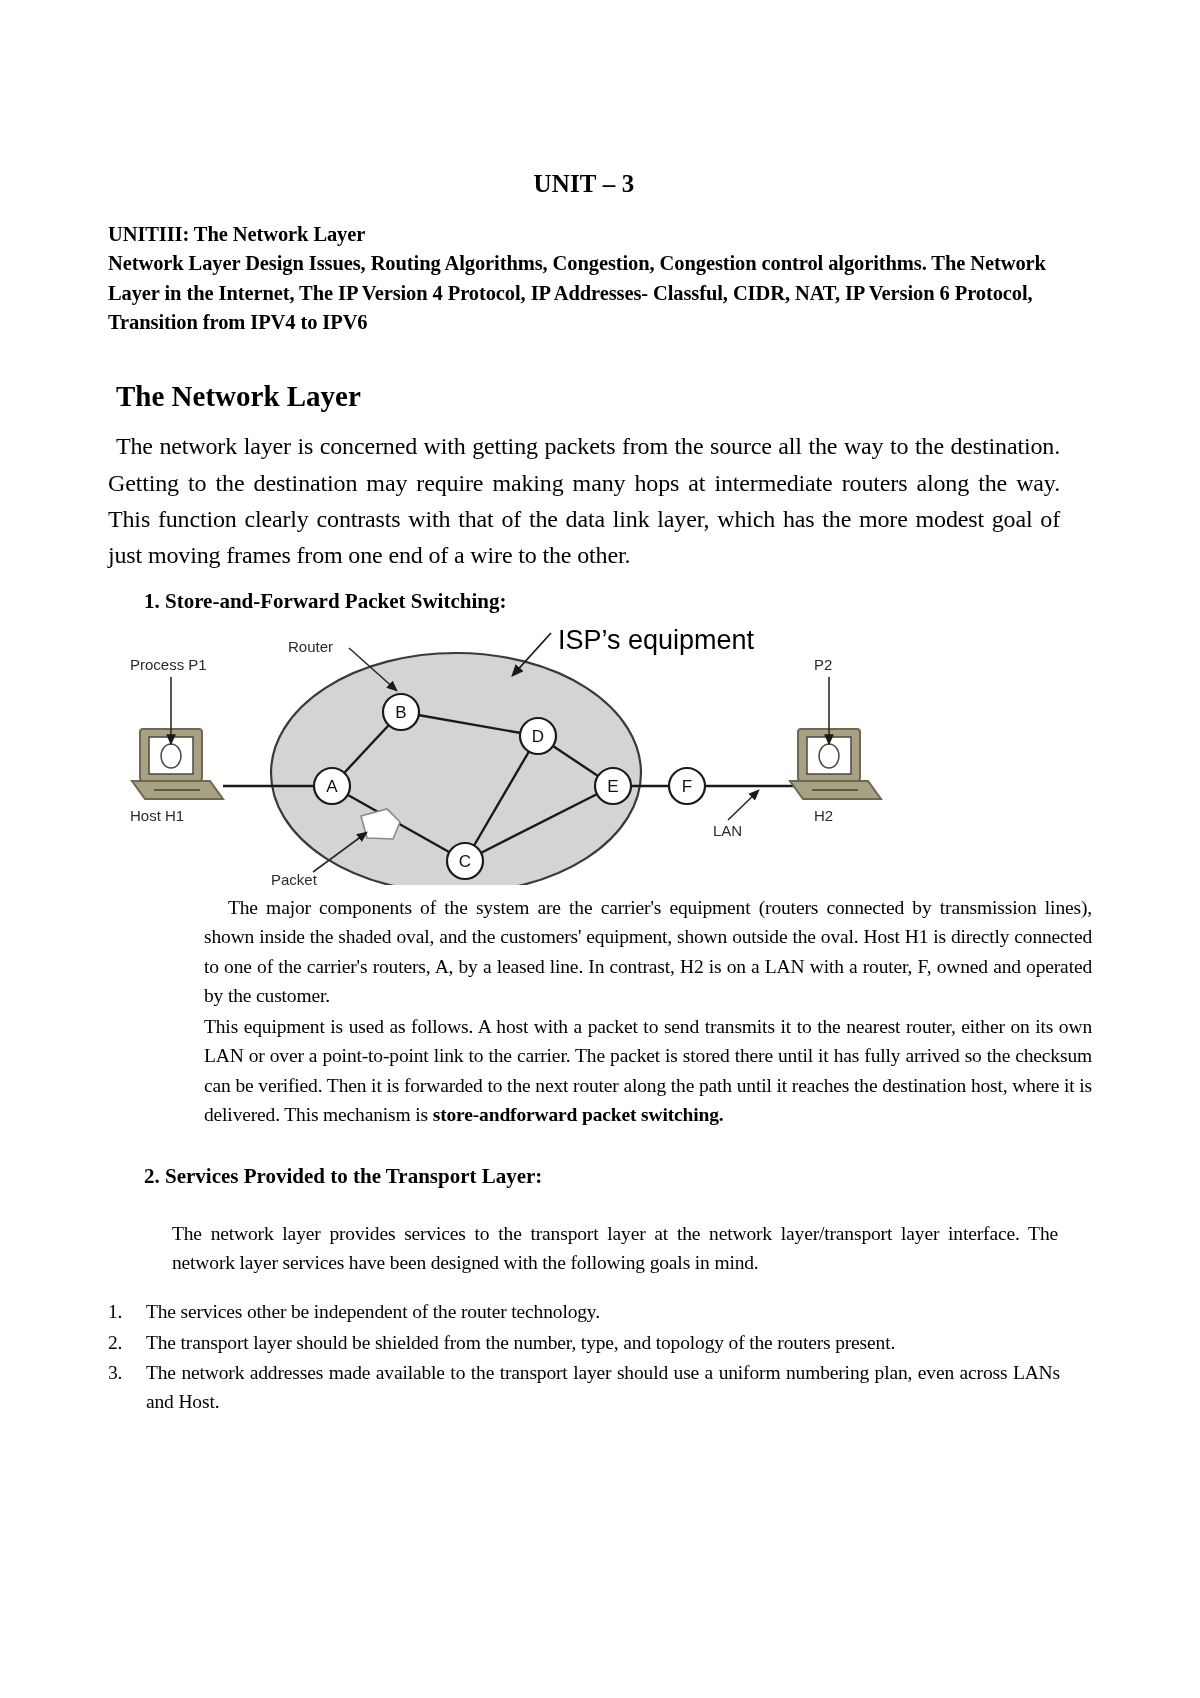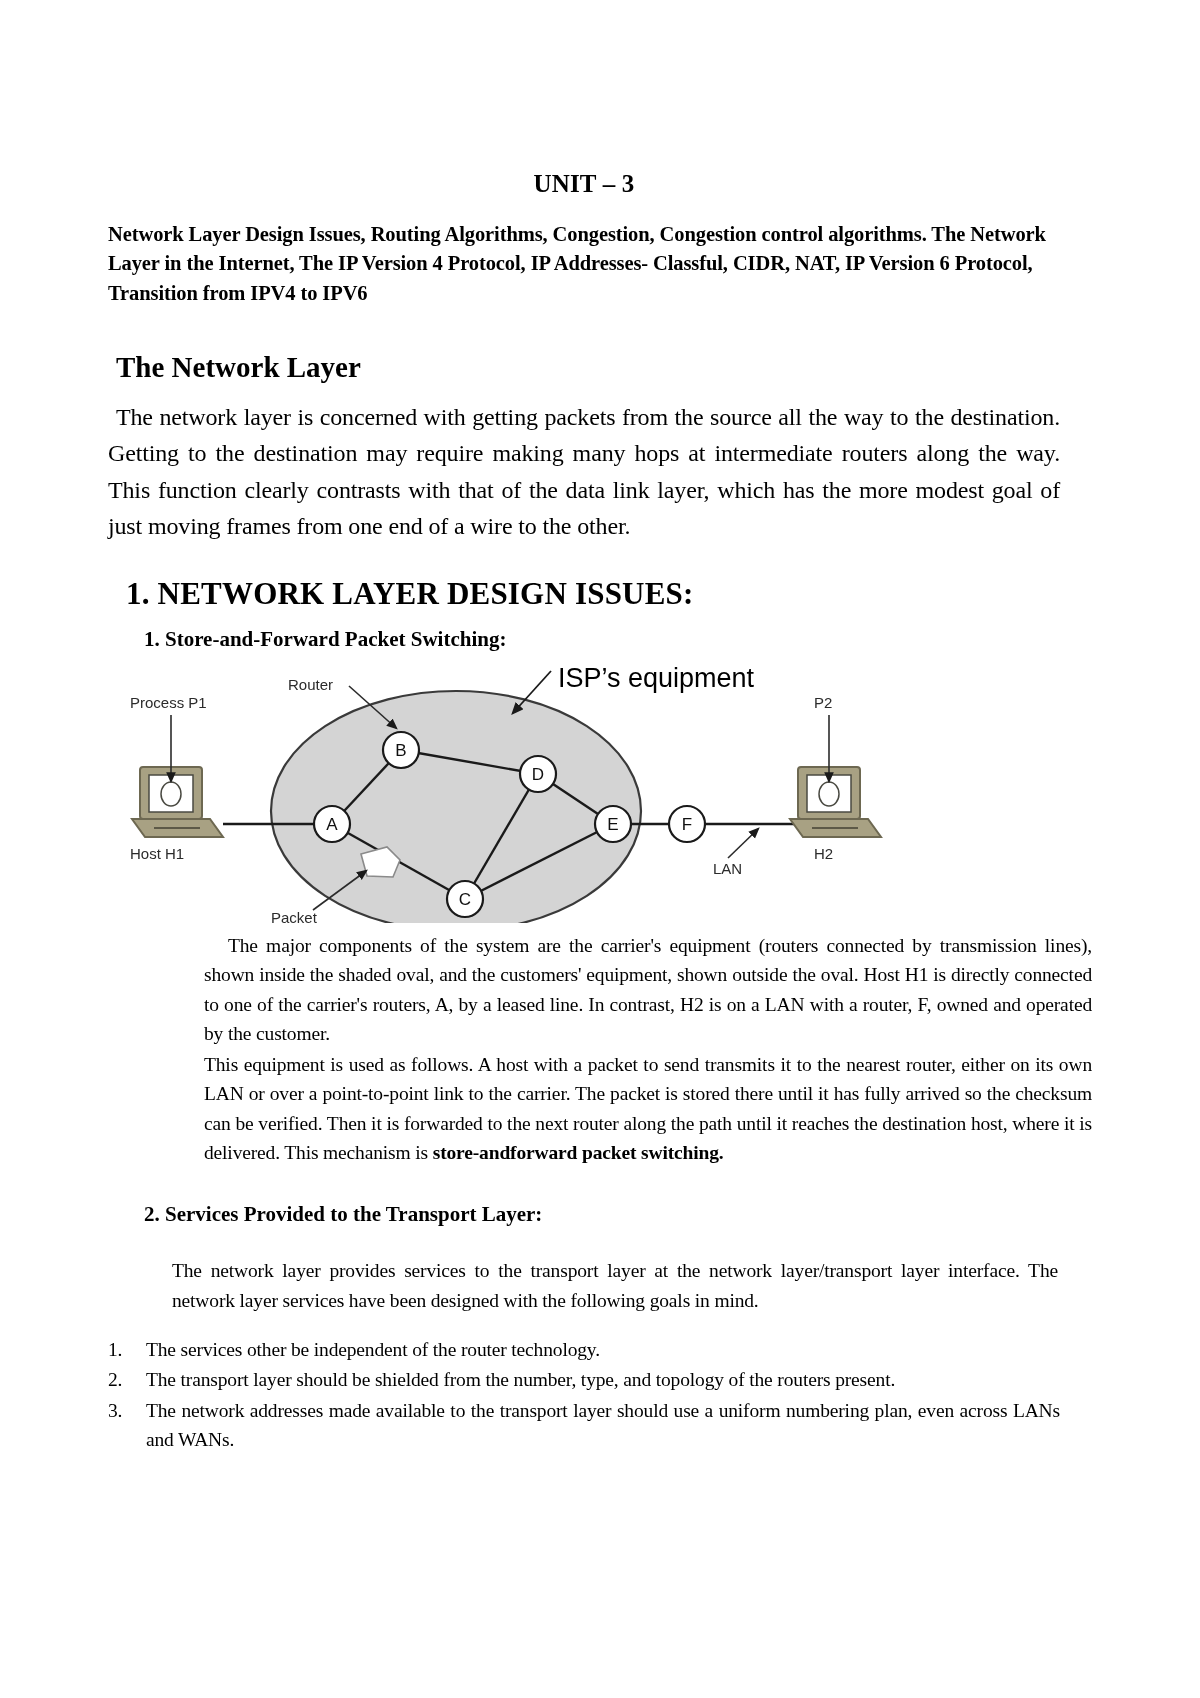--- a/index.html
+++ b/index.html
@@ -163,28 +163,28 @@
 </style>
 </head>
 <body>
 
 <div class="page">
   <div class="content">
 
     <div class="unit-title">UNIT – 3</div>
 
     <div class="syllabus">
+      <span class="line1">UNITIII: The Network Layer</span>
       <span class="line2">Network Layer Design Issues, Routing Algorithms, Congestion, Congestion control algorithms. The Network Layer in the Internet, The IP Version 4 Protocol, IP Addresses- Classful, CIDR, NAT, IP Version 6 Protocol, Transition from IPV4 to IPV6</span>
     </div>
 
     <div class="h-section">The Network Layer</div>
 
     <p class="body indent-first">The network layer is concerned with getting packets from the source all the way to the destination. Getting to the destination may require making many hops at intermediate routers along the way. This function clearly contrasts with that of the data link layer, which has the more modest goal of just moving frames from one end of a wire to the other.</p>
 
-    <div class="h-big">1. NETWORK LAYER DESIGN ISSUES:</div>
 
     <div class="h-sub">1. Store-and-Forward Packet Switching:</div>
 
     <div class="figure">
       <svg width="952" height="262" viewBox="0 0 952 262">
         <defs>
           <marker id="arrowhead" markerWidth="7" markerHeight="7" refX="5.5" refY="3" orient="auto">
             <polygon points="0 0, 7 3, 0 6" fill="#1a1a1a"></polygon>
           </marker>
         </defs>
@@ -282,18 +282,18 @@
       <li>
         <span class="num">1.</span>
         <span class="txt">The services other be independent of the router technology.</span>
       </li>
       <li>
         <span class="num">2.</span>
         <span class="txt">The transport layer should be shielded from the number, type, and topology of the routers present.</span>
       </li>
       <li>
         <span class="num">3.</span>
-        <span class="txt">The network addresses made available to the transport layer should use a uniform numbering plan, even across LANs and WANs.</span>
+        <span class="txt">The network addresses made available to the transport layer should use a uniform numbering plan, even across LANs and Host.</span>
       </li>
     </ol>
 
   </div>
 </div>
 
 </body></html>

